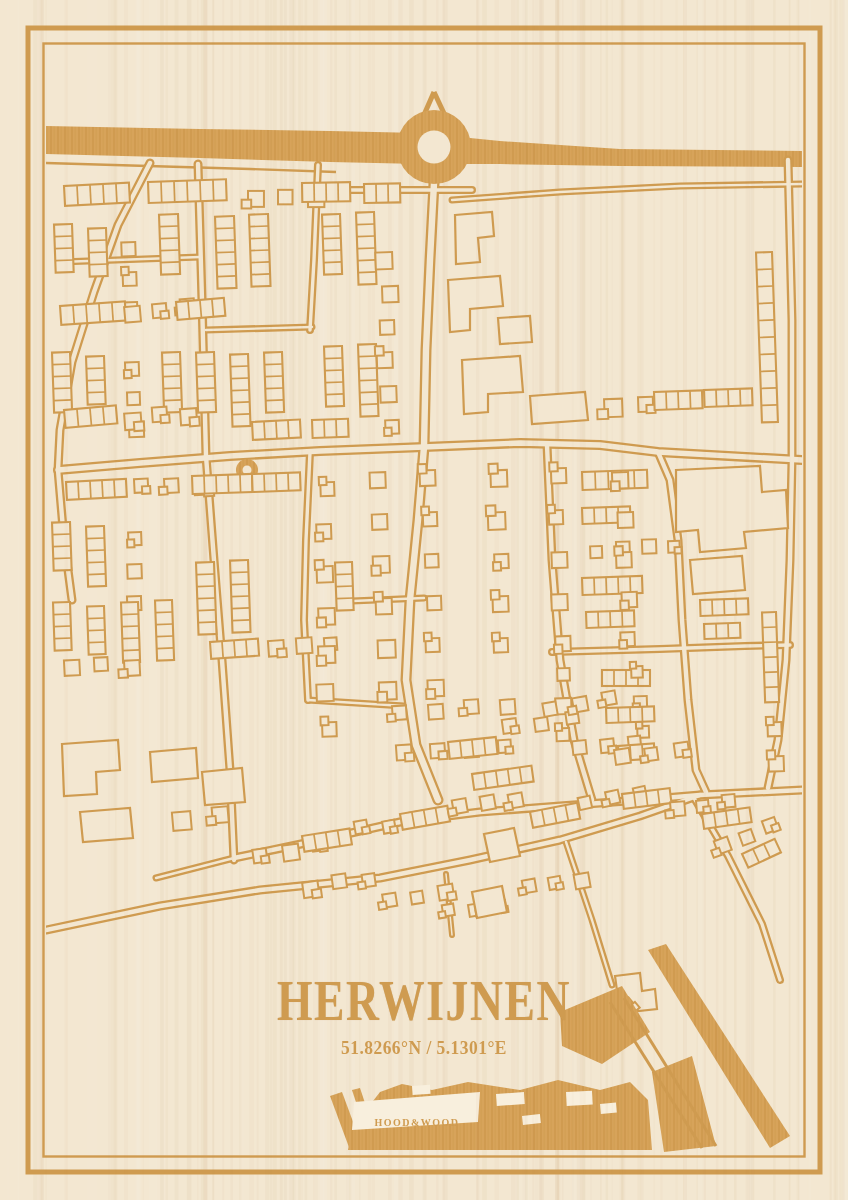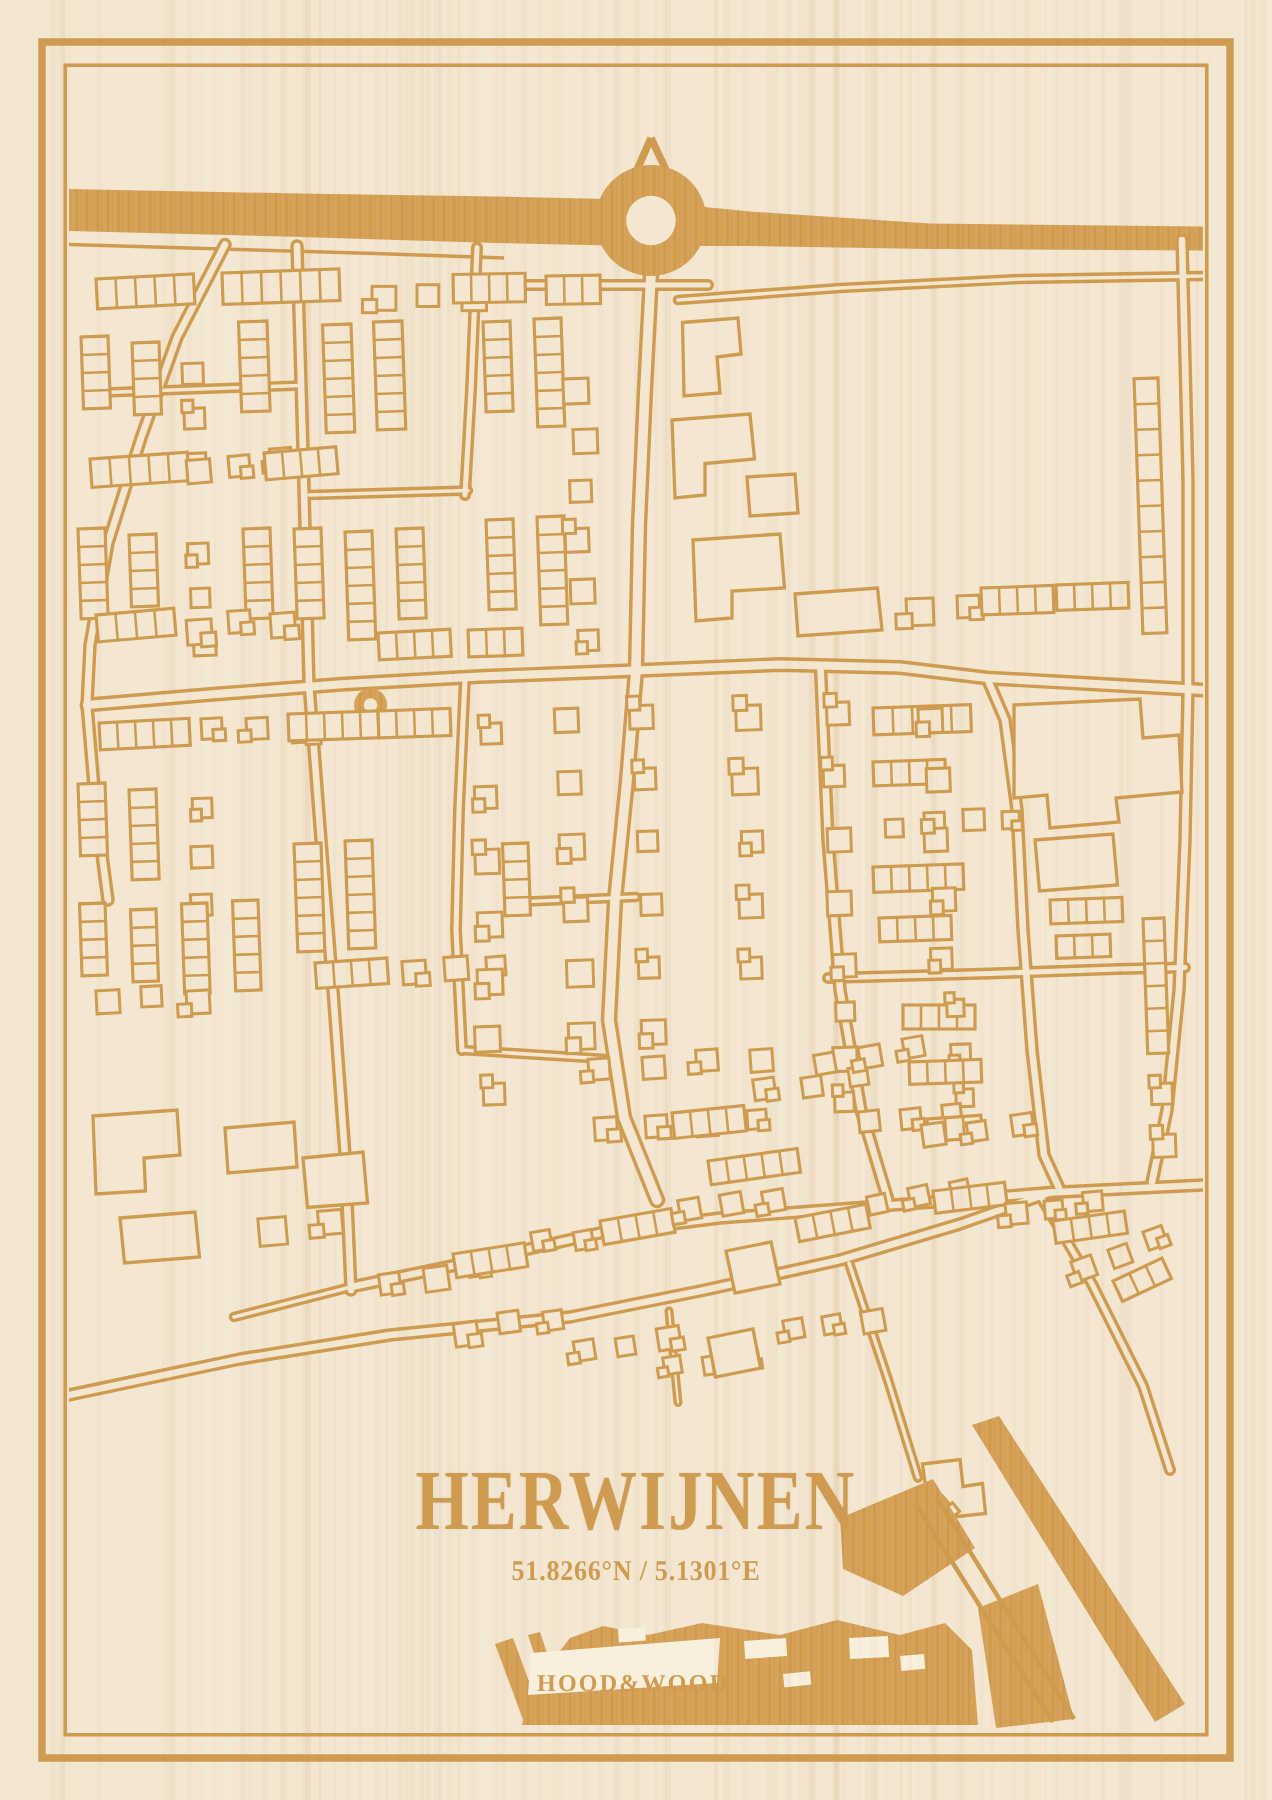--- a/index.html
+++ b/index.html
@@ -16,22 +16,22 @@
     transform:scaleX(0.80);transform-origin:50% 50%;
     text-shadow:0 0 1px rgba(140,92,30,.25);
   }
   .coords{
     position:absolute;left:0;right:0;top:1038px;height:22px;
     text-align:center;font-weight:700;font-size:19px;line-height:1;
     letter-spacing:0.5px;color:#cf9b50;
     transform:scaleX(0.92);transform-origin:50% 50%;
   }
   .brand{
-    position:absolute;left:358px;width:150px;top:1115px;height:16px;
-    text-align:left;font-weight:700;font-size:16px;line-height:16px;
+    position:absolute;left:342px;width:150px;top:1115px;height:16px;
+    text-align:center;font-weight:700;font-size:10px;line-height:16px;
     letter-spacing:1.5px;color:#c68f43;
   }
 </style>
 </head>
 <body>
 
 <div class="poster">
   <svg id="map" viewBox="0 0 848 1200" width="848" height="1200">
       <rect x="0" y="0" width="848" height="1200" fill="#f3e7d1"></rect>
       <defs>

